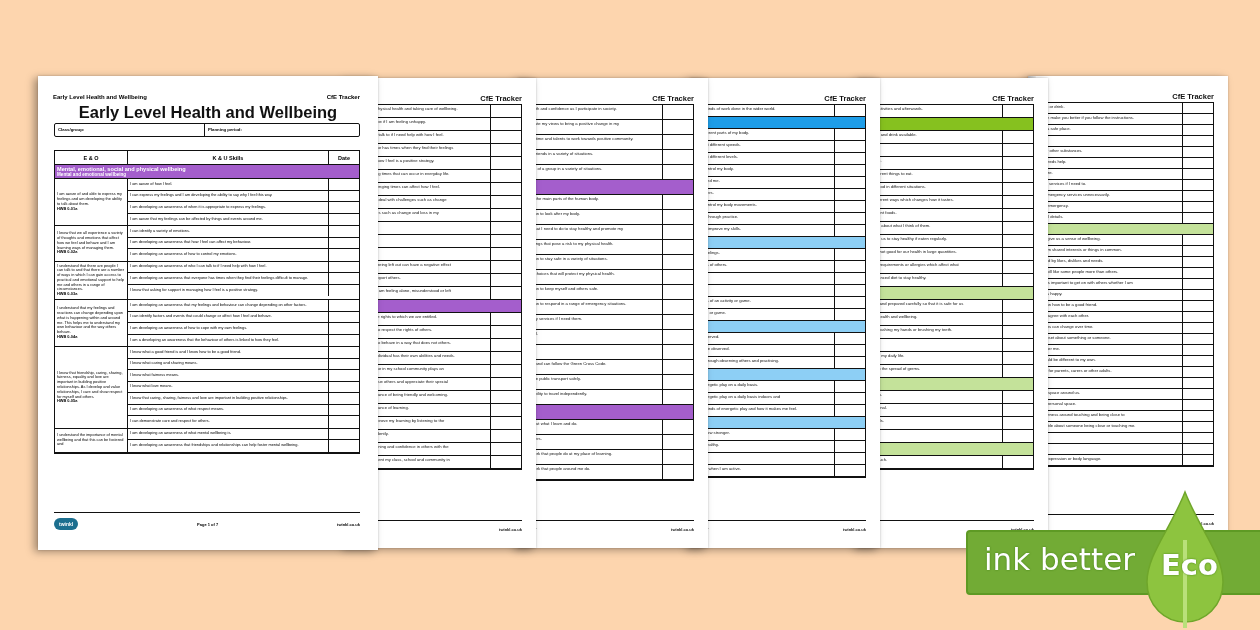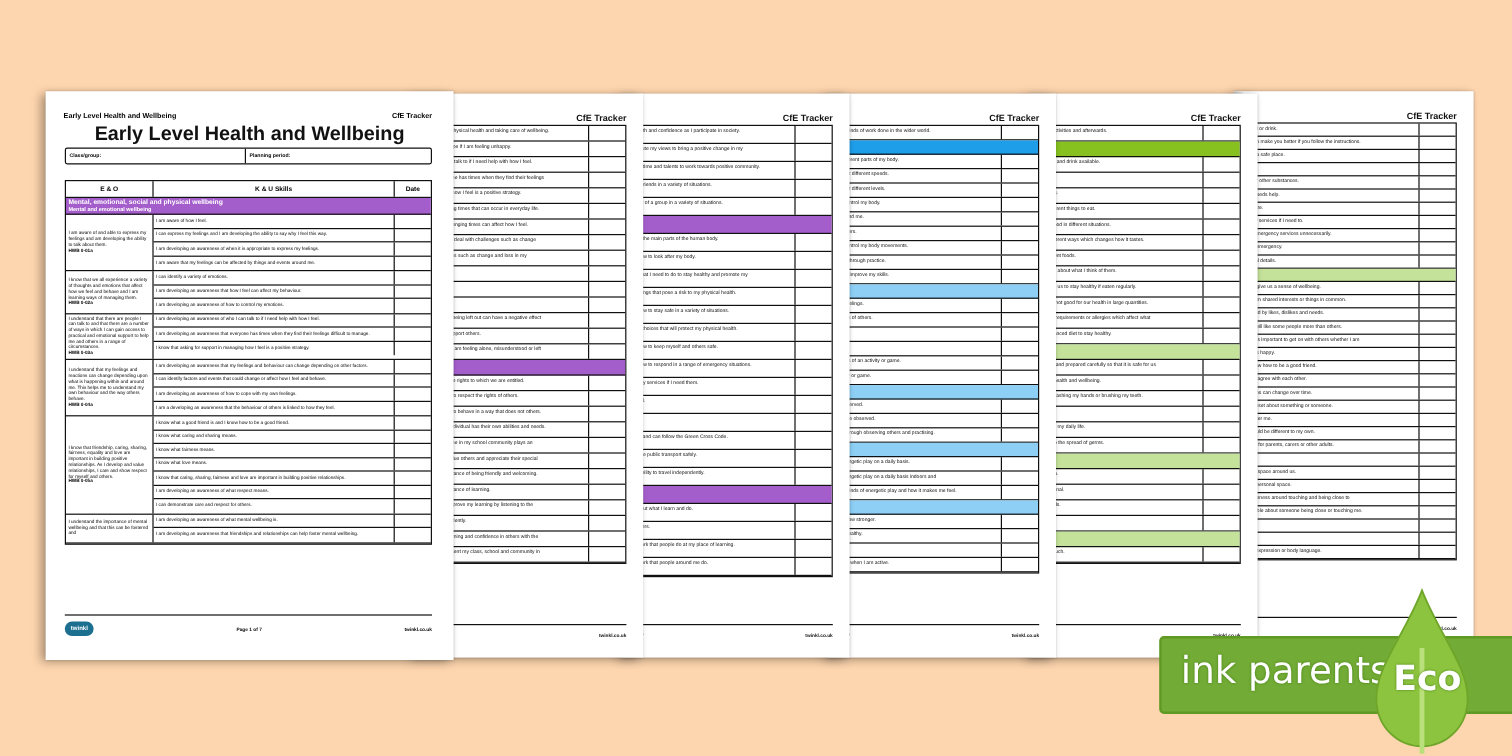--- a/index.html
+++ b/index.html
@@ -833,21 +833,21 @@
       </div>
   </div>
   <div class="footer">
     <span class="logo">twinkl</span>
     <span>Page 1 of 7</span>
     <span>twinkl.co.uk</span>
   </div>
 </div>
 
 <div class="eco-banner">
-  <span class="ink">ink parents</span>
+  <span class="ink">ink better</span>
 </div>
 <div class="eco-drop">
   <svg width="80" height="140" viewBox="0 0 80 140">
     <path d="M40 2 C 55 40, 78 65, 78 92 C 78 116, 60 132, 40 132 C 20 132, 2 116, 2 92 C 2 65, 25 40, 40 2 Z" fill="#8dc43f" stroke="#6fa62a" stroke-width="1.5"></path>
     <rect x="38" y="50" width="4" height="88" fill="#b9e07a"></rect>
   </svg>
   <span class="label">Eco</span>
 </div>
 
 </body></html>

